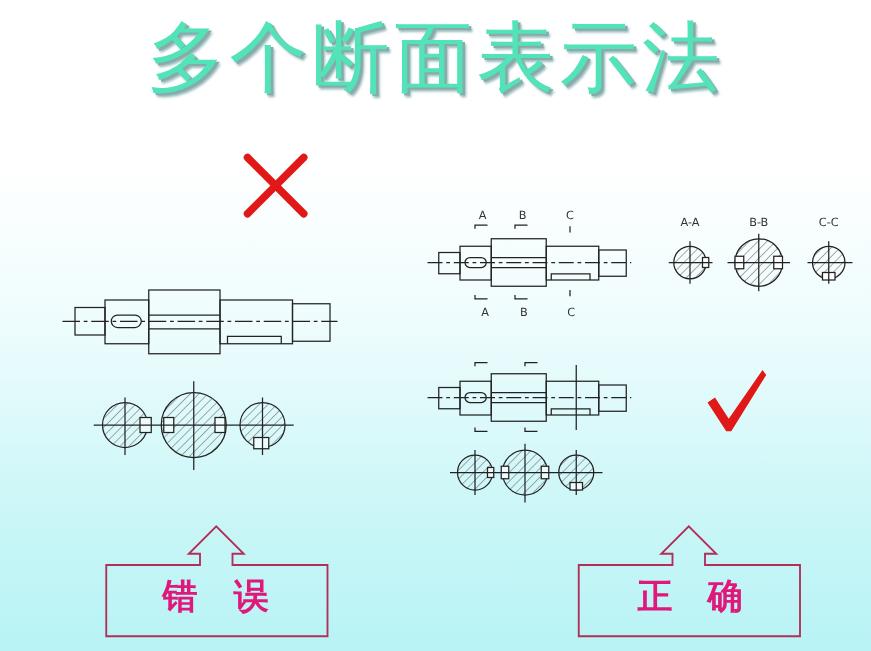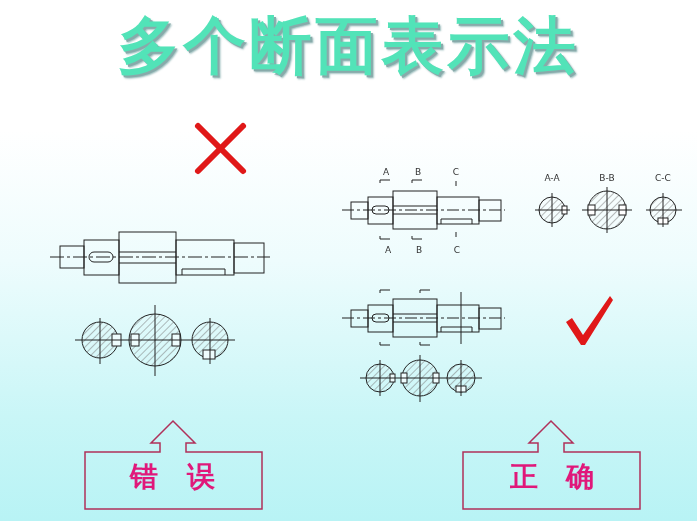--- a/index.html
+++ b/index.html
@@ -1,20 +1,20 @@
 <!DOCTYPE html>
 <html><head>
 <meta charset="utf-8">
 <style>
   html,body{margin:0;padding:0;}
   body{width:697px;height:521px;overflow:hidden;position:relative;
     background:linear-gradient(to bottom,#ffffff 0%,#ffffff 25%,#eefcfd 50%,#c9f6f7 80%,#b8f3f5 100%);
     font-family:"DejaVu Sans",sans-serif;}
   .title{position:absolute;left:0;top:0;width:697px;text-align:center;font-size:62px;line-height:92px;
-    color:#52e3b8;font-weight:bold;letter-spacing:4px;
+    color:#52e3b8;font-weight:normal;letter-spacing:4px;
     text-shadow:2px 2px 0 #8aa, 3px 3px 2px #9bb;}
   svg{position:absolute;left:0;top:0;}
   .label-box{position:absolute;font-size:28px;color:#e0187a;font-family:"DejaVu Serif",serif;font-weight:bold;}
   .drawing-label{font-size:9px;fill:#333;font-family:"DejaVu Sans",sans-serif;}
 </style>
 </head>
 <body>
 
 <div class="title">多个断面表示法</div>
 

